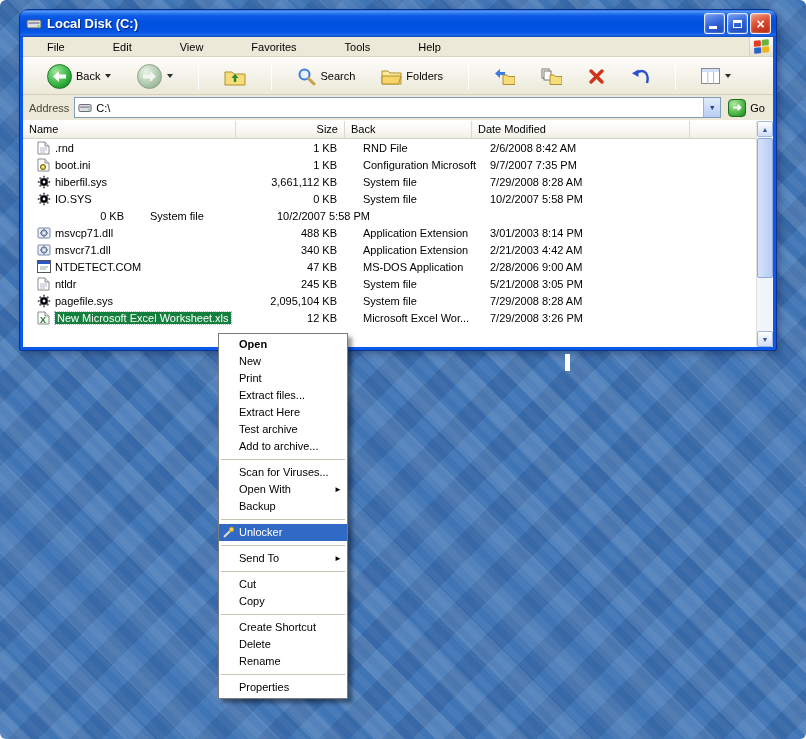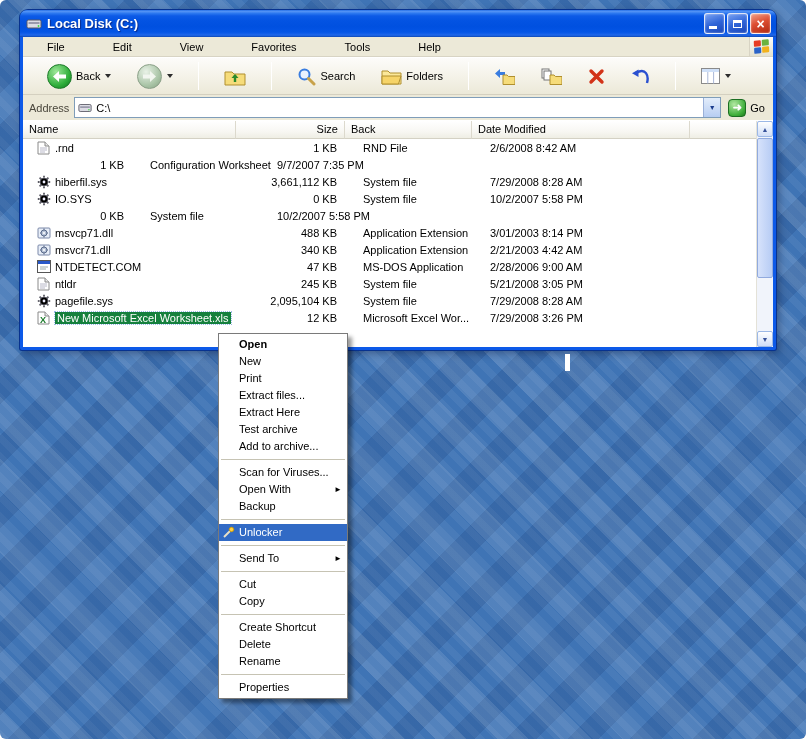--- a/index.html
+++ b/index.html
@@ -289,22 +289,33 @@
                     </g>
                   </svg>
                 </span>
                 <span class="name-text">.rnd</span>
               </span>
               <span class="c-size">1 KB</span>
               <span class="c-type">RND File</span>
               <span class="c-date">2/6/2008 8:42 AM</span>
             </div>
             <div class="frow">
+              <span class="c-name">
+                <span class="fico">
+                  <svg width="13" height="14" viewBox="0 0 13 14">
+                    <path d="M1 1 h7 l4 4 v8 H1z" fill="#fff" stroke="#8a8a8a"></path>
+                    <path d="M8 1 v4 h4" fill="#e8e8e8" stroke="#8a8a8a"></path>
+                    <circle cx="6" cy="9" r="2.6" fill="#d8b830" stroke="#806a10"></circle>
+                    <circle cx="6" cy="9" r="0.9" fill="#fff"></circle>
+                  </svg>
+                </span>
+                <span class="name-text">boot.ini</span>
+              </span>
               <span class="c-size">1 KB</span>
-              <span class="c-type">Configuration Worksheet</span>
+              <span class="c-type">Configuration Microsoft</span>
               <span class="c-date">9/7/2007 7:35 PM</span>
             </div>
             <div class="frow">
               <span class="c-name">
                 <span class="fico">
                   <svg width="14" height="14" viewBox="0 0 14 14">
                     <g stroke="#5a5a64" stroke-width="1.8">
                       <line x1="7" y1="0.8" x2="7" y2="2.4"></line>
                       <line x1="7" y1="11.6" x2="7" y2="13.2"></line>
                       <line x1="0.8" y1="7" x2="2.4" y2="7"></line>

